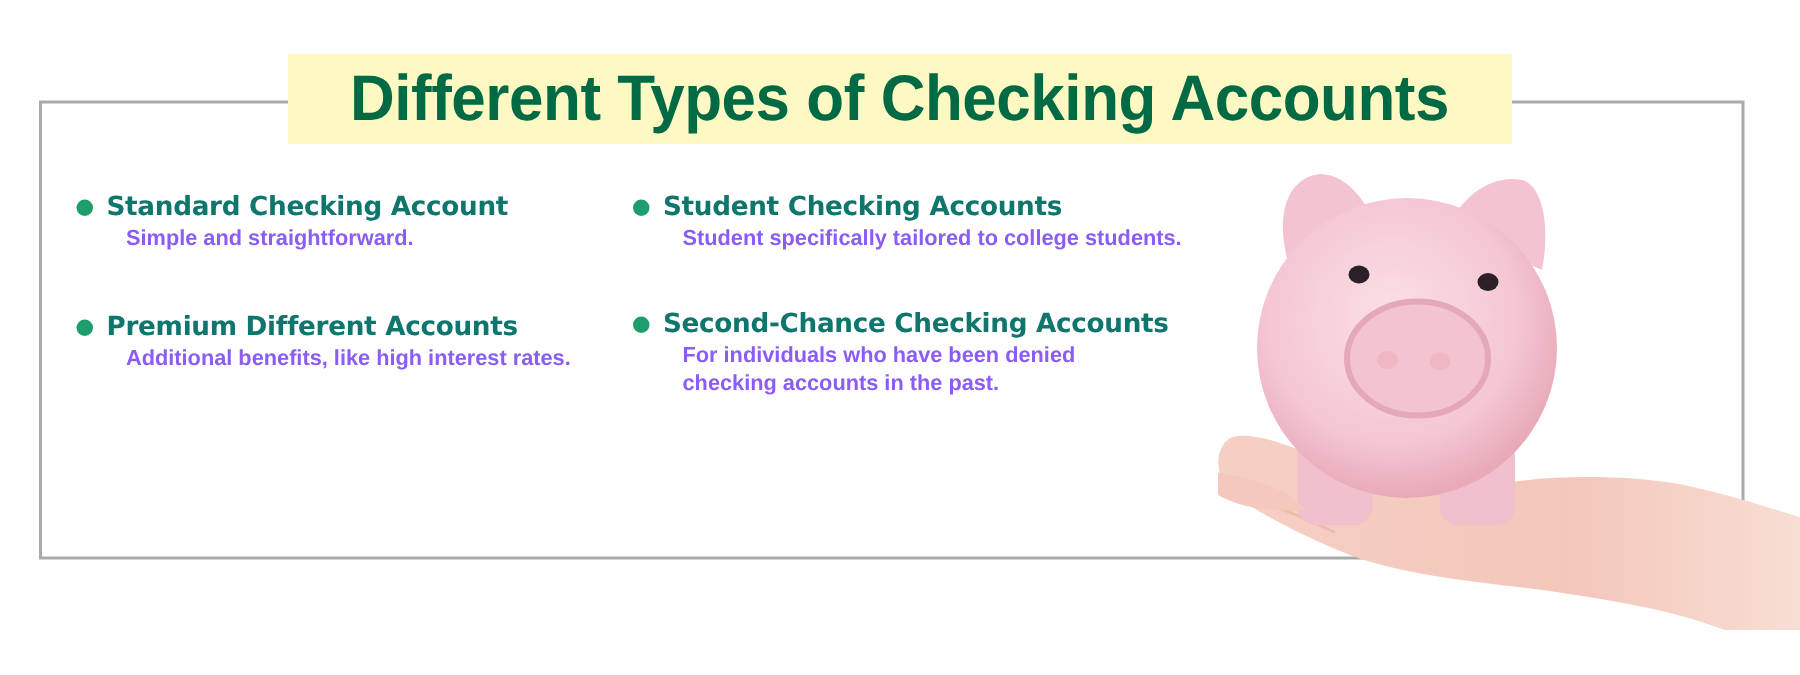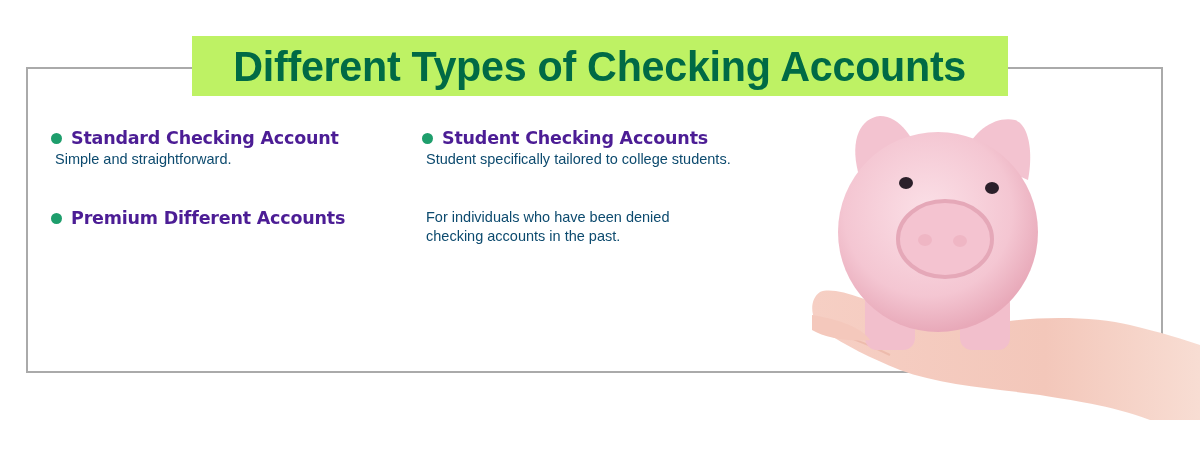--- a/index.html
+++ b/index.html
@@ -6,40 +6,40 @@
     body {
       width:1200px; height:450px; background:#ffffff; position:relative; overflow:hidden;
       font-family:"Liberation Sans", sans-serif;
     }
     .frame {
       position:absolute; left:26px; top:67px; width:1133px; height:302px;
       border:2px solid #aaaaaa; box-sizing:content-box;
     }
     .title-wrap {
       position:absolute; left:192px; top:36px; width:816px; height:60px;
-      background:#bef264; display:flex; align-items:center; justify-content:center;
+      background:#fef9c3; display:flex; align-items:center; justify-content:center;
     }
     .title {
       font-family:"Liberation Sans", sans-serif; font-weight:700;
       font-size:43px; color:#006a45; letter-spacing:-0.3px;
       transform:scaleX(0.96); white-space:nowrap; margin:0;
     }
     .item { position:absolute; }
     .item .head { display:flex; align-items:center; }
     .dot {
       width:11px; height:11px; border-radius:50%; background:#1e9e6c;
       margin-right:9px; flex:0 0 auto;
     }
     .label {
       font-family:"DejaVu Sans", sans-serif; font-weight:700;
-      font-size:17.5px; color:#4c1d95; letter-spacing:-0.2px; white-space:nowrap;
+      font-size:17.5px; color:#0f766e; letter-spacing:-0.2px; white-space:nowrap;
     }
     .desc {
-      font-family:"Liberation Sans", sans-serif; font-size:14.5px; color:#0c4a6e;
-      line-height:19px; margin-left:4px; margin-top:2px; width:340px;
+      font-family:"Liberation Sans", sans-serif; font-size:14.5px; color:#8b5cf6;
+      line-height:19px; margin-left:33px; margin-top:2px; width:340px;font-weight:bold;
     }
     .pig-area { position:absolute; left:790px; top:100px; width:410px; height:320px; }
   </style>
 </head>
 <body>
 
 <div class="frame"></div>
 
 <div class="title-wrap">
   <h1 class="title">Different Types of Checking Accounts</h1>
@@ -51,34 +51,39 @@
     <span class="label">Standard Checking Account</span>
   </div>
   <div class="desc">Simple and straightforward.</div>
 </div>
 
 <div class="item" style="left:51px; top:208px;">
   <div class="head">
     <span class="dot"></span>
     <span class="label">Premium Different Accounts</span>
   </div>
+  <div class="desc">Additional benefits, like high interest rates.</div>
 </div>
 
 <div class="item" style="left:51px; top:287px;">
 </div>
 
 <div class="item" style="left:422px; top:128px;">
   <div class="head">
     <span class="dot"></span>
     <span class="label">Student Checking Accounts</span>
   </div>
   <div class="desc" style="width:380px;">Student specifically tailored to college students.</div>
 </div>
 
 <div class="item" style="left:422px; top:206px;">
+  <div class="head">
+    <span class="dot"></span>
+    <span class="label">Second-Chance Checking Accounts</span>
+  </div>
   <div class="desc" style="width:300px;">For individuals who have been denied checking accounts in the past.</div>
 </div>
 
 <div class="pig-area">
   <svg width="410" height="320" viewBox="0 0 410 320">
     <defs>
       <radialGradient id="body" cx="45%" cy="40%" r="60%">
         <stop offset="0%" stop-color="#fbe0e7"></stop>
         <stop offset="70%" stop-color="#f4c6d2"></stop>
         <stop offset="100%" stop-color="#e8a9b9"></stop>

